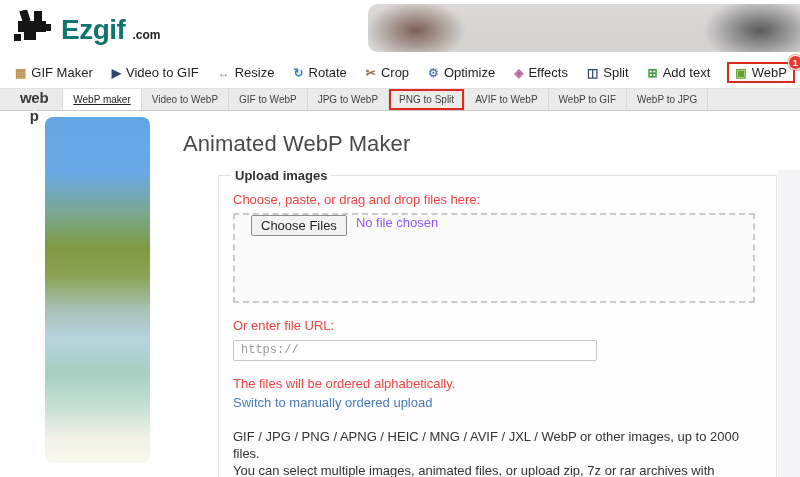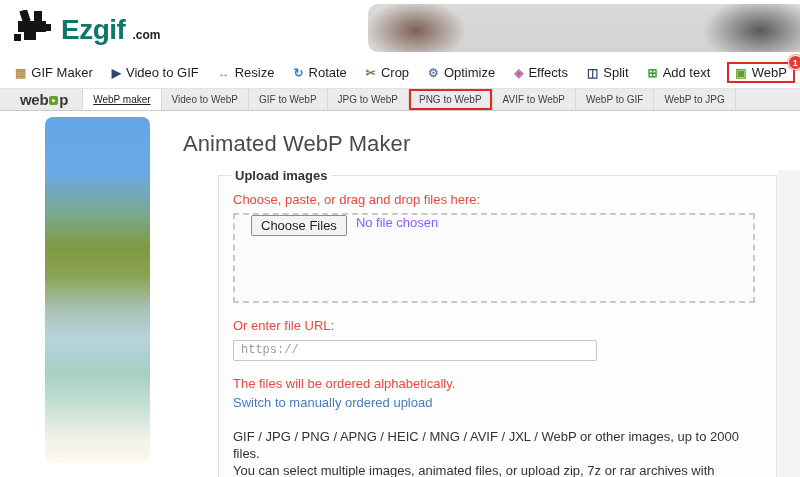--- a/index.html
+++ b/index.html
@@ -29,21 +29,21 @@
   .nav-item.highlighted { border:2px solid #dd2b20; padding:1px 6px; position:relative; margin:-3px -4px -3px -2px; }
   .nav-badge {
     position:absolute; top:-9px; right:-10px; width:15px; height:15px; border-radius:50%;
     background:#e03c31; color:#fff; font-size:9px; font-weight:bold;
     display:flex; align-items:center; justify-content:center; border:1.5px solid #fff;
     box-shadow:0 0 0 1px rgba(224,60,49,.45);
   }
 
   
   .tabbar { position:absolute; left:0; top:88px; width:100%; height:23px; background:#ebebeb; border-top:1px solid #e2e2e2; border-bottom:1px solid #c9c9c9; display:flex; align-items:stretch; }
-  .webp-logo { display:flex; align-items:center; padding:0 14px 0 20px; font-weight:bold; font-size:15px; color:#3a3a3a; letter-spacing:-.3px; }
+  .webp-logo { display:flex; align-items:center; padding:0 14px 0 20px; font-weight:bold; font-size:15px; color:#3a3a3a; letter-spacing:-.3px;flex-direction:column; }
   .webp-dot { width:9px; height:9px; background:#63a02c; border-radius:2px; display:inline-block; margin:1px 1px 0; position:relative; }
   .webp-dot::after { content:""; position:absolute; left:3px; top:3px; width:3px; height:3px; background:#fff; border-radius:50%; }
   .tabs { display:flex; align-items:stretch; }
   .tab { display:flex; align-items:center; padding:0 10px; font-size:10px; color:#3f3f3f; border-right:1px solid #d9d9d9; text-decoration:none; cursor:pointer; white-space:nowrap; }
   .tabs .tab:first-of-type { border-left:1px solid #d9d9d9; }
   .tab.active { background:#fff; color:#222; }
   .tab.active .tab-label { text-decoration:underline; }
   .tab.highlighted { box-shadow:inset 0 0 0 2px #dd2b20; }
 
   
@@ -174,21 +174,21 @@
 
       <a class="tab">
         <span class="tab-label">GIF to WebP</span>
       </a>
 
       <a class="tab">
         <span class="tab-label">JPG to WebP</span>
       </a>
 
       <a class="tab highlighted">
-        <span class="tab-label">PNG to WebP</span>
+        <span class="tab-label">PNG to Split</span>
       </a>
 
       <a class="tab">
         <span class="tab-label">AVIF to WebP</span>
       </a>
 
       <a class="tab">
         <span class="tab-label">WebP to GIF</span>
       </a>
 

